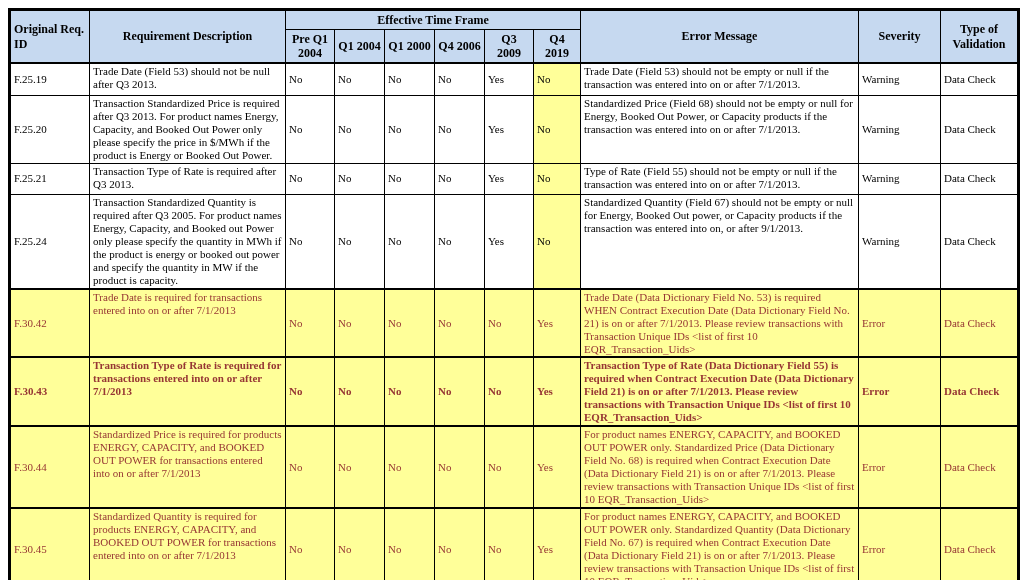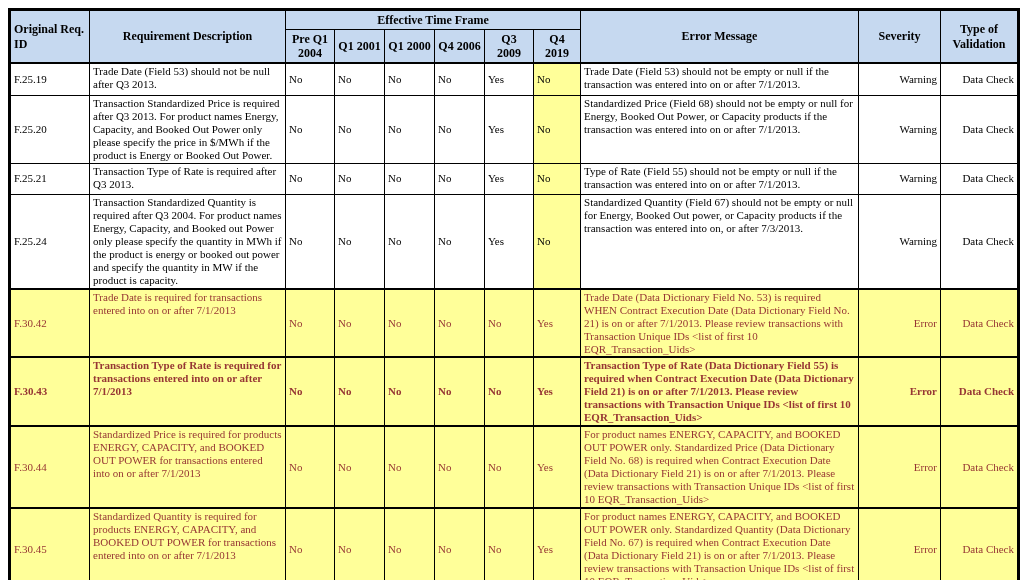--- a/index.html
+++ b/index.html
@@ -25,21 +25,21 @@
     font-weight: bold; font-size: 12px;
     text-align: center; vertical-align: middle;
   }
   thead th.h-reqid { text-align: left; }
   thead tr:nth-child(1) th.h-group { height: 16px; }
   thead tr:nth-child(2) th { height: 30px; }
   thead tr:nth-child(2) th { border-bottom: 2px solid var(--border, #000); }
   thead th[rowspan] { border-bottom: 2px solid var(--border, #000); }
 
   td.c-desc, td.c-err { vertical-align: top; }
-  td.c-sev, td.c-val { text-align: right; }
+  td.c-sev, td.c-val { text-align: left; }
 
   tr.row-flagged td {
     background: var(--highlight-bg, #FFFF99);
     color: var(--flagged-text, #963634);
     border-top: 2px solid var(--border, #000);
     border-bottom: 2px solid var(--border, #000);
   }
   td.cell-flagged { background: var(--highlight-bg, #FFFF99); }
 
   tbody tr:nth-child(1) td { height: 29px; }
@@ -74,21 +74,21 @@
       <tr>
         <th rowspan="2" class="h-reqid">Original Req. ID</th>
         <th rowspan="2">Requirement Description</th>
         <th colspan="6" class="h-group">Effective Time Frame</th>
         <th rowspan="2">Error Message</th>
         <th rowspan="2">Severity</th>
         <th rowspan="2">Type of Validation</th>
       </tr>
       <tr>
         <th>Pre Q1 2004</th>
-        <th>Q1 2001</th>
+        <th>Q1 2004</th>
         <th>Q1 2000</th>
         <th>Q4 2006</th>
         <th>Q3 2009</th>
         <th>Q4 2019</th>
       </tr>
     </thead>
     <tbody>
         <tr>
     <td class="c-id">F.25.19</td>
     <td class="c-desc">Trade Date (Field 53) should not be null after Q3 2013.</td>
@@ -123,28 +123,28 @@
     <td class="c-tf">No</td>
     <td class="c-tf">No</td>
     <td class="c-tf">Yes</td>
     <td class="c-tf cell-flagged">No</td>
     <td class="c-err">Type of Rate (Field 55) should not be empty or null if the transaction was entered into on or after 7/1/2013.</td>
     <td class="c-sev">Warning</td>
     <td class="c-val">Data Check</td>
   </tr>
         <tr>
     <td class="c-id">F.25.24</td>
-    <td class="c-desc">Transaction Standardized Quantity is required after Q3 2004. For product names Energy, Capacity, and Booked out Power only please specify the quantity in MWh if the product is energy or booked out power and specify the quantity in MW if the product is capacity.</td>
-    <td class="c-tf">No</td>
-    <td class="c-tf">No</td>
-    <td class="c-tf">No</td>
-    <td class="c-tf">No</td>
-    <td class="c-tf">Yes</td>
-    <td class="c-tf cell-flagged">No</td>
-    <td class="c-err">Standardized Quantity (Field 67) should not be empty or null for Energy, Booked Out power, or Capacity products if the transaction was entered into on, or after 7/3/2013.</td>
+    <td class="c-desc">Transaction Standardized Quantity is required after Q3 2005. For product names Energy, Capacity, and Booked out Power only please specify the quantity in MWh if the product is energy or booked out power and specify the quantity in MW if the product is capacity.</td>
+    <td class="c-tf">No</td>
+    <td class="c-tf">No</td>
+    <td class="c-tf">No</td>
+    <td class="c-tf">No</td>
+    <td class="c-tf">Yes</td>
+    <td class="c-tf cell-flagged">No</td>
+    <td class="c-err">Standardized Quantity (Field 67) should not be empty or null for Energy, Booked Out power, or Capacity products if the transaction was entered into on, or after 9/1/2013.</td>
     <td class="c-sev">Warning</td>
     <td class="c-val">Data Check</td>
   </tr>
         <tr class="row-flagged">
     <td class="c-id">F.30.42</td>
     <td class="c-desc">Trade Date is required for transactions entered into on or after 7/1/2013</td>
     <td class="c-tf">No</td>
     <td class="c-tf">No</td>
     <td class="c-tf">No</td>
     <td class="c-tf">No</td>

